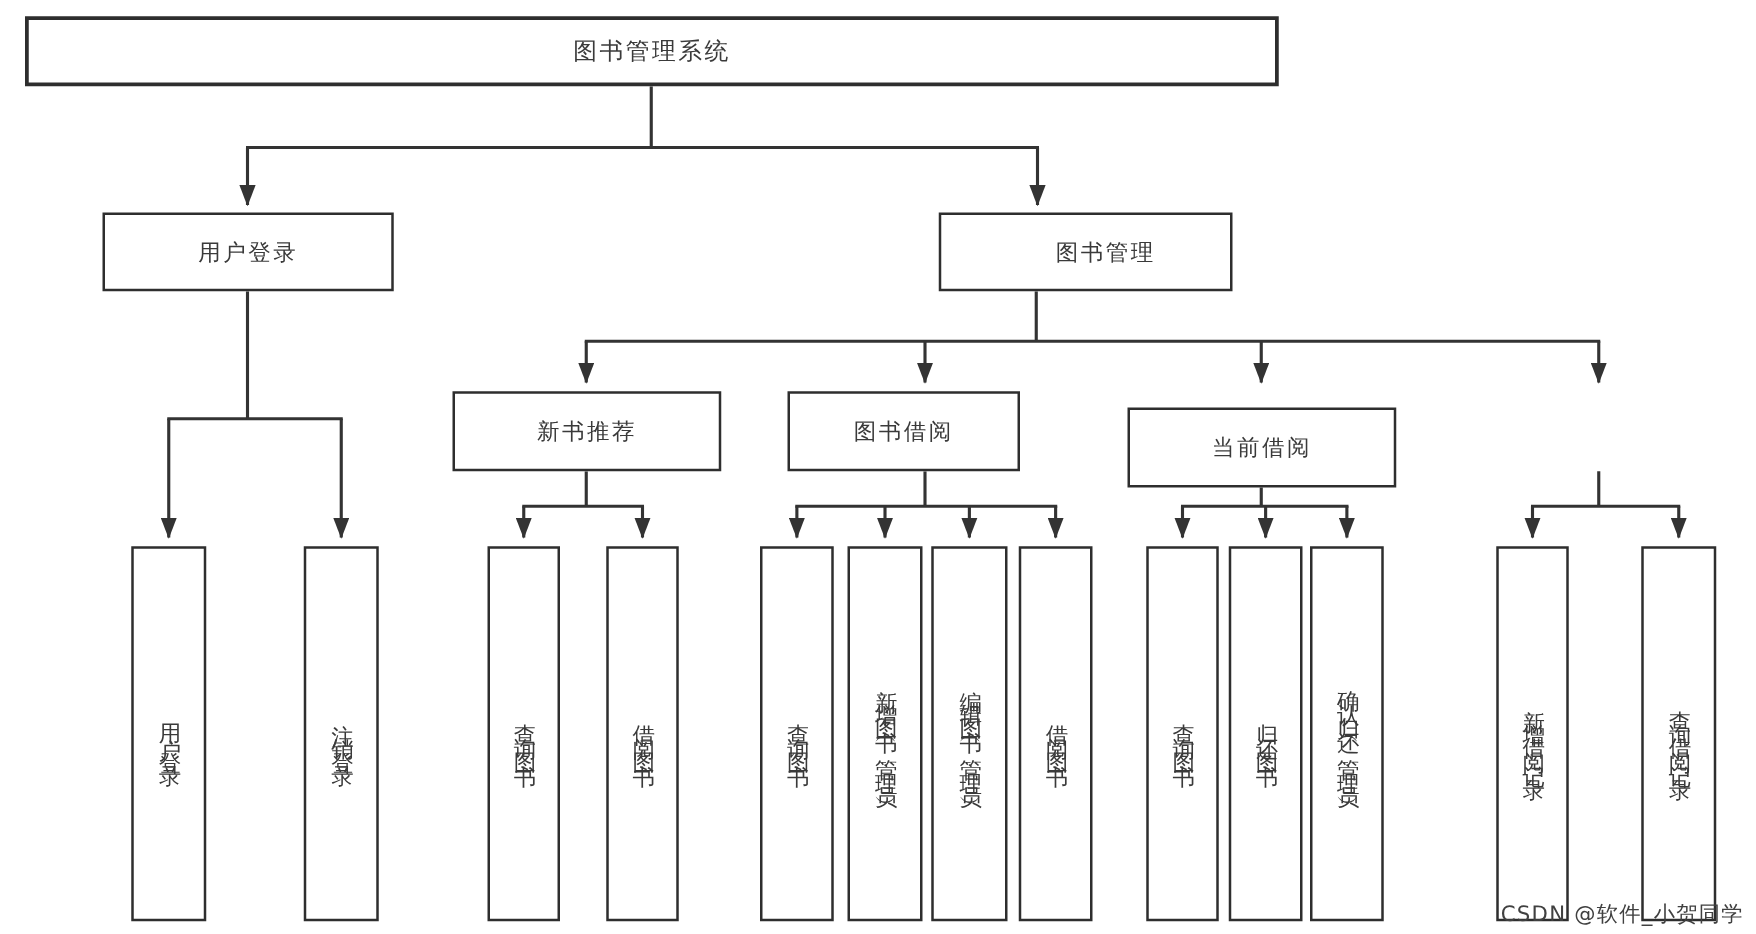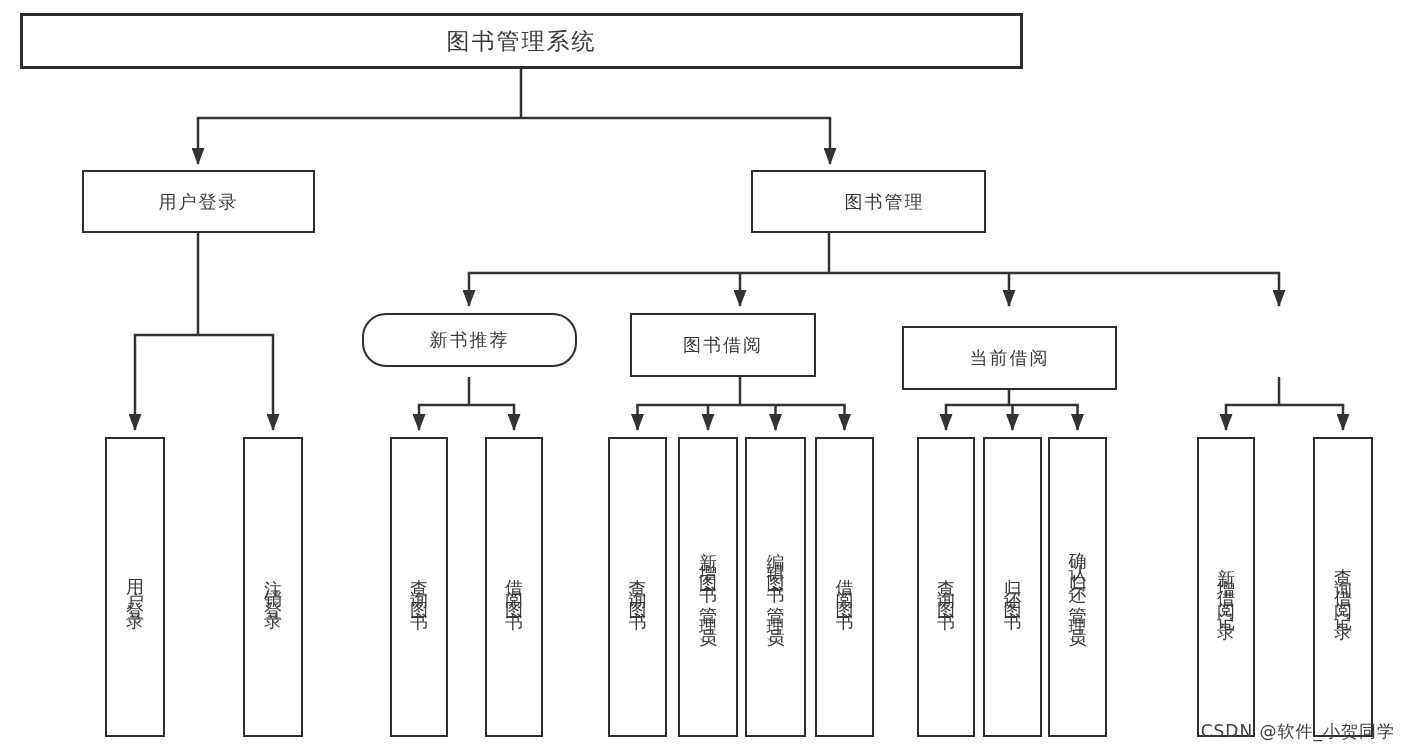--- a/index.html
+++ b/index.html
@@ -30,21 +30,21 @@
     align-items: center;
     justify-content: center;
     color: #3a3a3a;
     font-size: 18px;
     letter-spacing: 2px;
     z-index: 1;
     white-space: nowrap;
   }
   .node.root {
     border-width: 3px;
-    font-size: 23px;
+    font-size: 19px;
   }
   .vnode {
     position: absolute;
     box-sizing: border-box;
     border: 2px solid #2e2e2e;
     background: #ffffff;
     display: flex;
     align-items: center;
     justify-content: center;
     color: #3a3a3a;
@@ -130,21 +130,21 @@
         <path d="M1343,405 V430" marker-end="url(#arrow)"></path>
       </g>
     </g>
   </svg>
 
   <div class="node root" style="left:20px; top:13px; width:1003px; height:56px;">图书管理系统</div>
 
   <div class="node" style="left:82px; top:170px; width:233px; height:63px;">用户登录</div>
   <div class="node" style="left:751px; top:170px; width:235px; height:63px;padding-left:32px;">图书管理</div>
 
-  <div class="node" style="left:362px; top:313px; width:215px; height:54px;border-radius:24px;">新书推荐</div>
+  <div class="node" style="left:362px; top:313px; width:215px; height:64px;">新书推荐</div>
   <div class="node" style="left:630px; top:313px; width:186px; height:64px;">图书借阅</div>
   <div class="node" style="left:902px; top:313px; width:215px; height:64px;margin-top:13px;">当前借阅</div>
 
   <div class="vnode" style="left:105px; width:60px;">
     <span class="vtext">用户登录</span>
   </div>
   <div class="vnode" style="left:243px; width:60px;">
     <span class="vtext">注销登录</span>
   </div>
 

